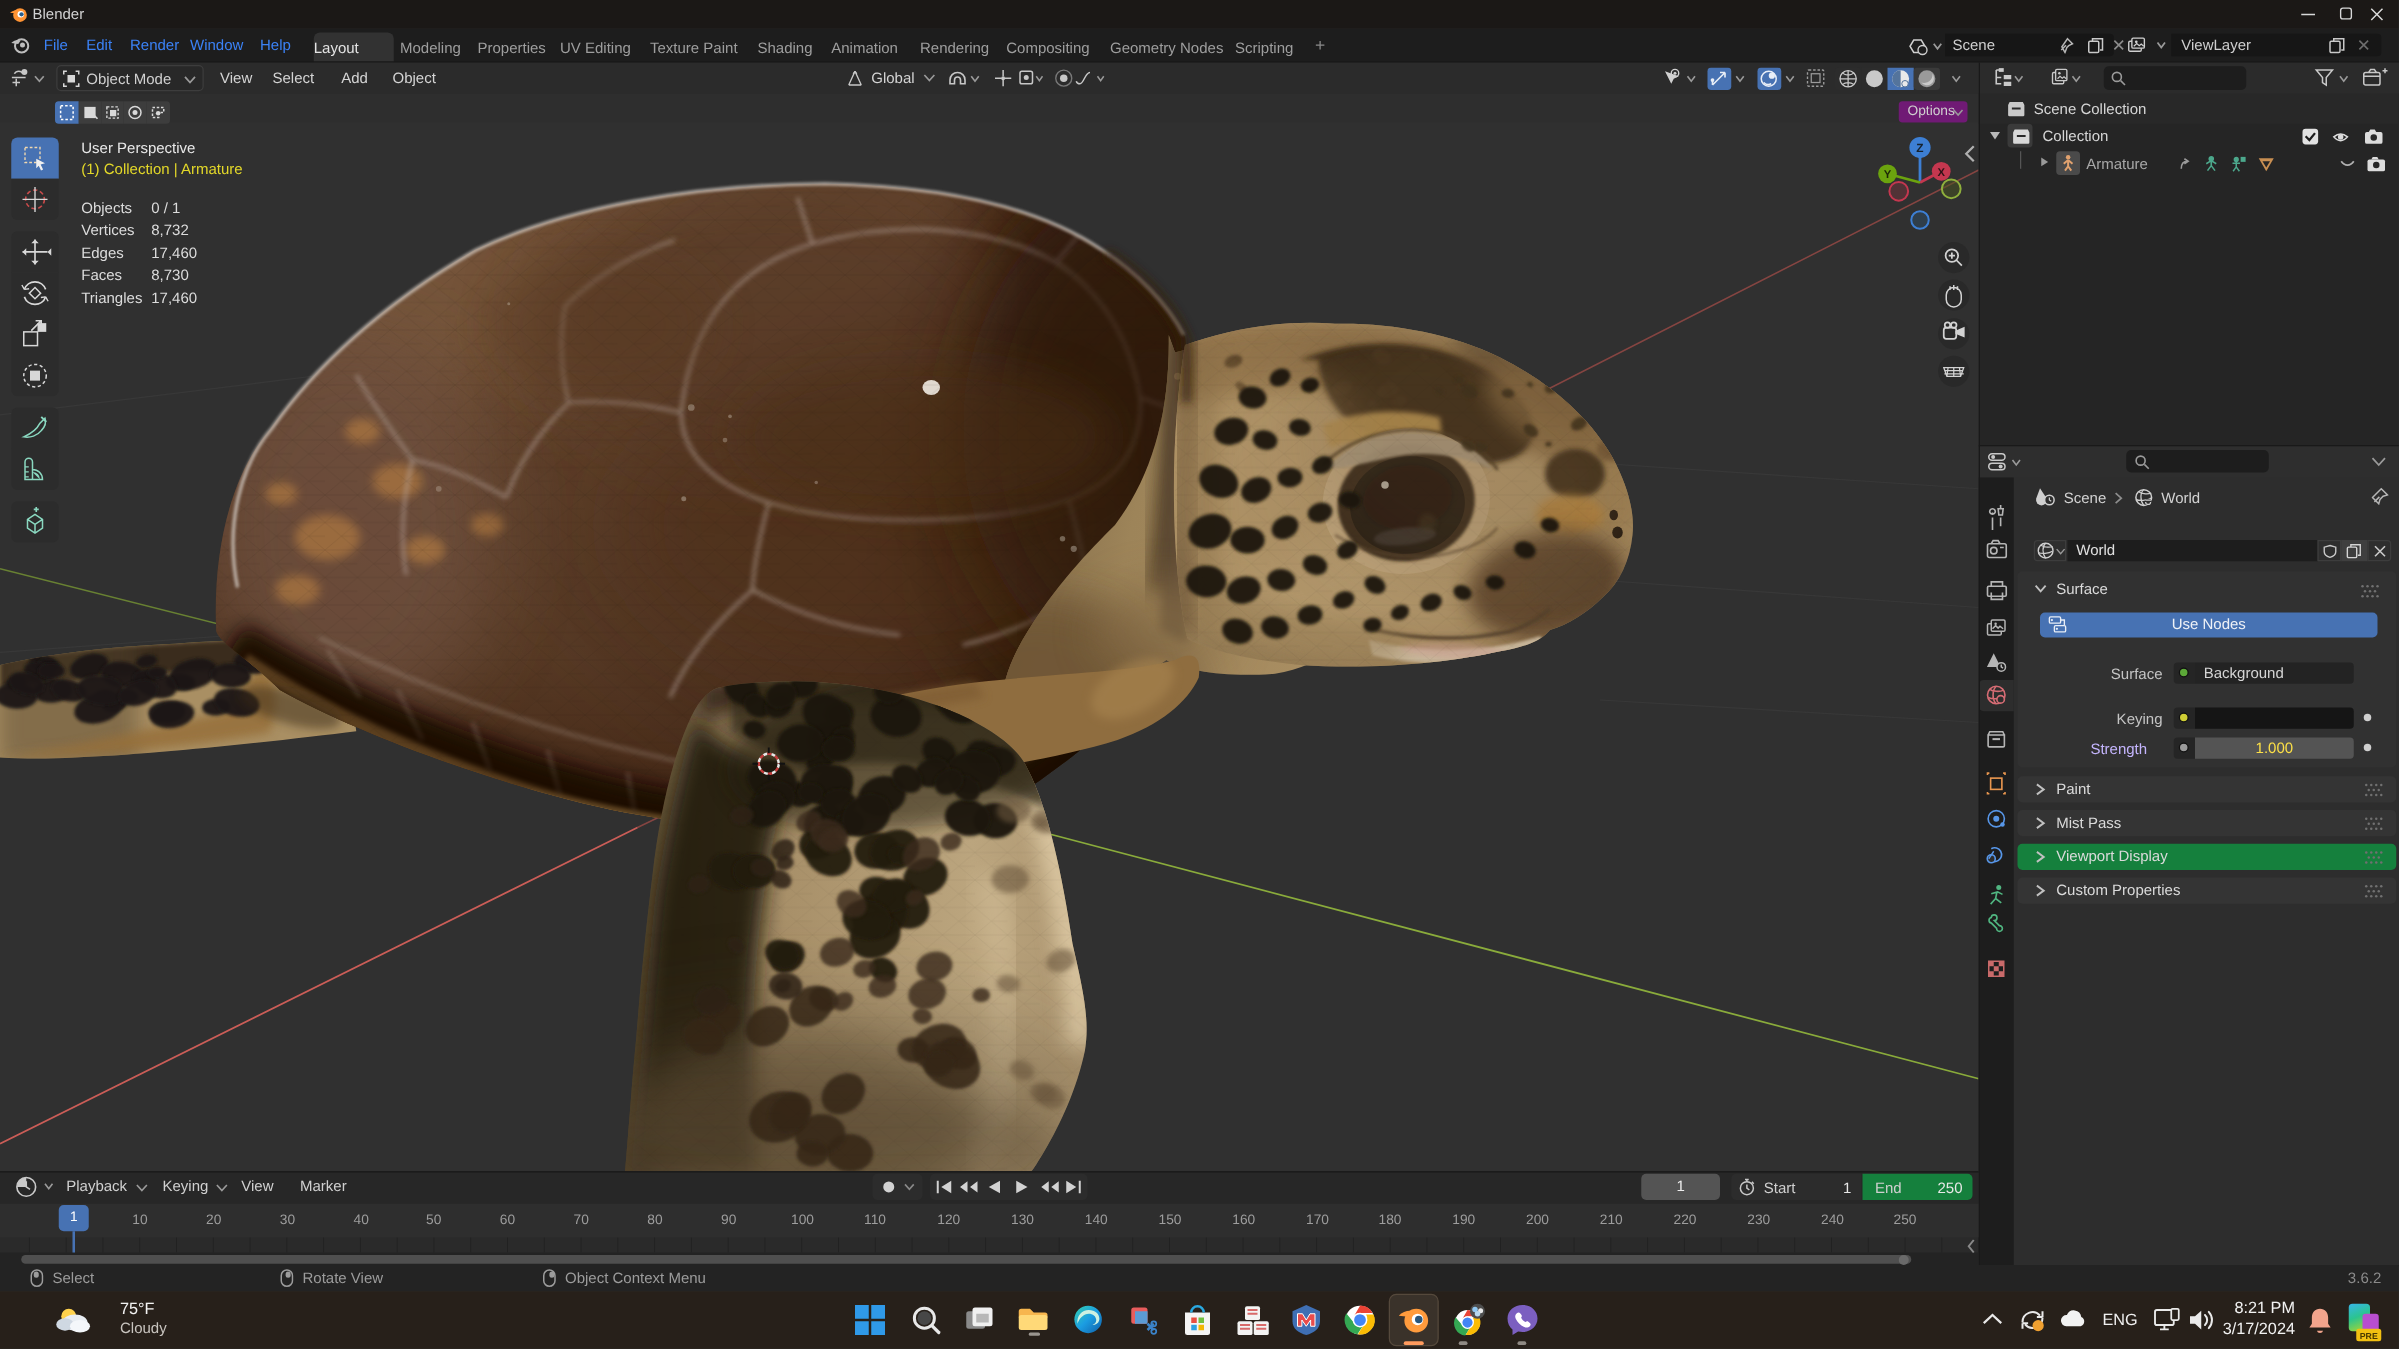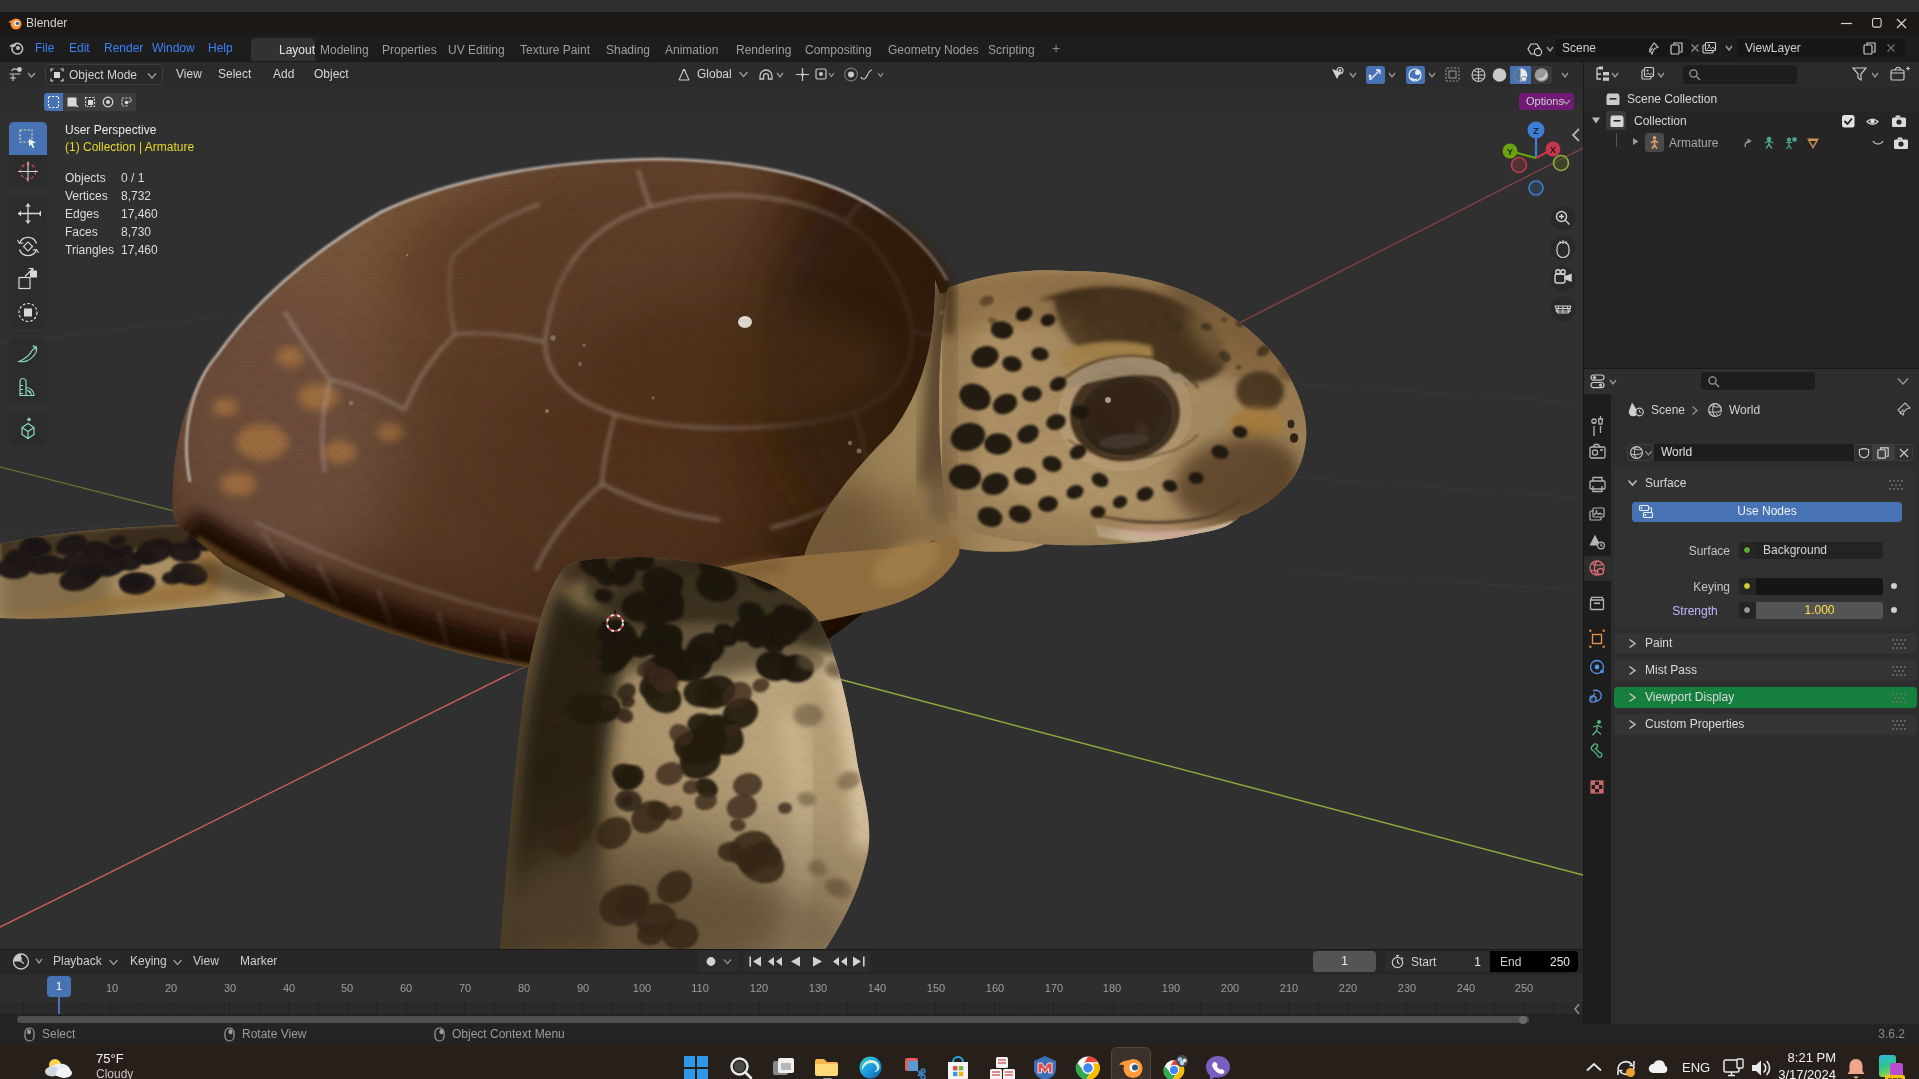--- a/index.html
+++ b/index.html
@@ -1,24 +1,24 @@
 <!DOCTYPE html>
 <html><head>
 <meta charset="utf-8">
 <style>
 *{margin:0;padding:0;box-sizing:border-box}
 html,body{width:1919px;height:1079px;overflow:hidden;background:#303030;font-family:"Liberation Sans",sans-serif;-webkit-font-smoothing:antialiased}
 .abs{position:absolute}
-#stage{position:absolute;left:0;top:12px;width:1919px;height:859px}
+#stage{position:absolute;left:0;top:0;width:1919px;height:859px}
 
 #tb{left:0;top:0;width:1919px;height:23px;background:#1b1816;color:#d2d2d2;font-size:12px}
 #mb{left:0;top:23px;width:1919px;height:27px;background:#1d1d1d;color:#cfcfcf;font-size:12px}
 .mitem{position:absolute;top:6px;color:#3b82f6}
 .tab{position:absolute;top:3px;height:24px;line-height:24px;color:#9e9e9e;font-size:12px}
-.tabact{background:#323232;border-radius:5px 5px 0 0;color:#e3e3e3;text-align:right}
+.tabact{background:#323232;border-radius:5px 5px 0 0;color:#e3e3e3;text-align:left}
 #th{left:0;top:50px;width:1583px;height:25px;background:#2b2b2b;color:#d0d0d0;font-size:12px}
 #olh{left:1583px;top:50px;width:336px;height:25px;background:#2b2b2b}
 .hitem{position:absolute;top:5px;color:#d4d4d4}
 
 #vp{left:0;top:75px;width:1583px;height:862px;background:#303030;overflow:hidden}
 
 #ol{left:1583px;top:75px;width:336px;height:282px;background:#252525;font-size:12px;color:#cfcfcf}
 
 #pp{left:1583px;top:357px;width:336px;height:655px;background:#2d2d2d;font-size:12px;color:#cccccc}
 #ptabs{position:absolute;left:0;top:25px;width:28px;height:630px;background:#1d1d1d}
@@ -1229,21 +1229,21 @@
       </svg>
       <div class="abs" style="left:1313px;top:2px;width:63px;height:21px;background:#545454;border-radius:4px;text-align:center;color:#efefef"><span style="line-height:21px">1</span></div>
       <div class="abs" style="left:1385px;top:2px;width:104px;height:21px;background:#2c2c2c;border-radius:4px 0 0 4px">
         <svg class="abs" style="left:5px;top:3px" width="15" height="15" viewBox="0 0 15 15">
           <circle cx="7.5" cy="8.5" r="5.2" fill="none" stroke="#c9c9c9" stroke-width="1.2"></circle>
           <path d="M7.5 5.5 v3 l2 1.5 M6 1.5 h3 M7.5 1.5 v1.8 M11.5 3.5 l1.5 1.5" fill="none" stroke="#c9c9c9" stroke-width="1.2"></path>
         </svg>
         <span class="abs" style="left:26px;top:4px;color:#d0d0d0">Start</span>
         <span class="abs" style="right:8px;top:4px;color:#e8e8e8">1</span>
       </div>
-      <div class="abs" style="left:1490px;top:2px;width:88px;height:21px;background:#000000;border-radius:0 4px 4px 0">
+      <div class="abs" style="left:1490px;top:2px;width:88px;height:21px;background:#15803d;border-radius:0 4px 4px 0">
         <span class="abs" style="left:10px;top:4px;color:#d0d0d0">End</span>
         <span class="abs" style="right:8px;top:4px;color:#e8e8e8">250</span>
       </div>
     </div>
     <div class="abs" id="ruler" style="left:0;top:26px;width:1583px;height:27px;background:#2e2e2e;color:#9d9d9d;font-size:11px">
         <span class="abs" style="left:92px;top:7px;width:40px;text-align:center">10</span>
         <span class="abs" style="left:151px;top:7px;width:40px;text-align:center">20</span>
         <span class="abs" style="left:210px;top:7px;width:40px;text-align:center">30</span>
         <span class="abs" style="left:269px;top:7px;width:40px;text-align:center">40</span>
         <span class="abs" style="left:327px;top:7px;width:40px;text-align:center">50</span>

